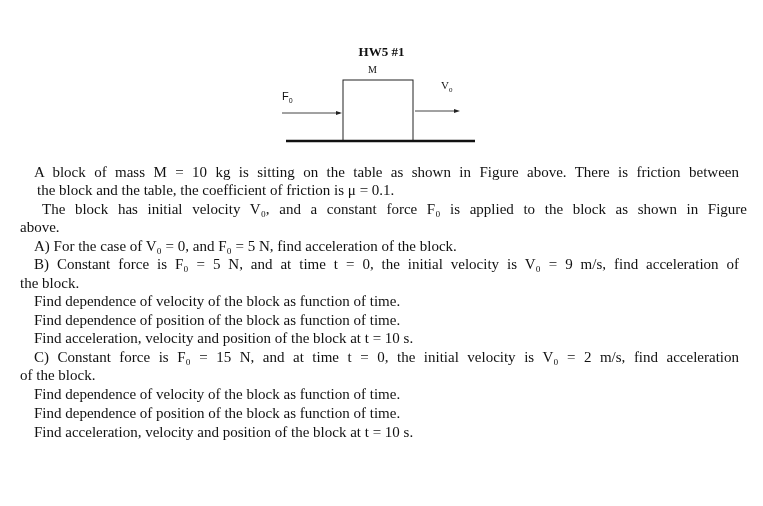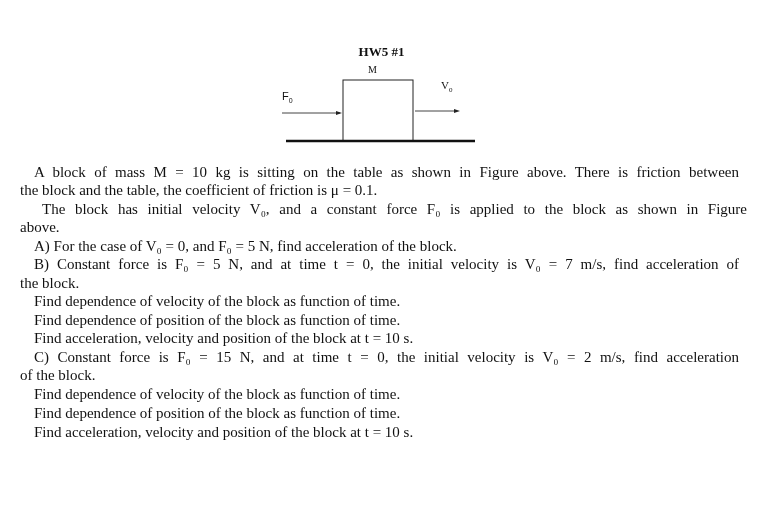--- a/index.html
+++ b/index.html
@@ -33,25 +33,25 @@
   <span style="position:absolute;left:12px;top:30px;font-family:Liberation Sans, sans-serif;font-size:11px;">
     <span>F</span><sub style="font-size:7px;">0</sub>
   </span>
   <span style="position:absolute;left:171px;top:19px;font-family:'Liberation Serif',serif;font-size:11px;">
     <span>V</span><sub style="font-size:7px;">0</sub>
   </span>
 </div>
 
 <div>
   <div class="line ind full" style="top:163px;width:705px;">A block of mass M = 10 kg is sitting on the table as shown in Figure above. There is friction between</div>
-  <div class="line noind" style="top:181px;">the block and the table, the coefficient of friction is μ = 0.1.</div>
+  <div class="line noind" style="top:181px;margin-left:17px;">the block and the table, the coefficient of friction is μ = 0.1.</div>
   <div class="line ind full" style="top:200px;width:705px;margin-left:8px;">The block has initial velocity V₀, and a constant force F₀ is applied to the block as shown in Figure</div>
   <div class="line noind" style="top:218px;">above.</div>
   <div class="line ind" style="top:237px;text-align:right;">A) For the case of V₀ = 0, and F₀ = 5 N, find acceleration of the block.</div>
-  <div class="line ind full" style="top:255px;width:705px;">B) Constant force is F₀ = 5 N, and at time t = 0, the initial velocity is V₀ = 7 m/s, find acceleration of</div>
+  <div class="line ind full" style="top:255px;width:705px;">B) Constant force is F₀ = 5 N, and at time t = 0, the initial velocity is V₀ = 9 m/s, find acceleration of</div>
   <div class="line noind" style="top:274px;">the block.</div>
   <div class="line ind" style="top:292px;">Find dependence of velocity of the block as function of time.</div>
   <div class="line ind" style="top:311px;">Find dependence of position of the block as function of time.</div>
   <div class="line ind" style="top:329px;">Find acceleration, velocity and position of the block at t = 10 s.</div>
   <div class="line ind full" style="top:348px;width:705px;">C) Constant force is F₀ = 15 N, and at time t = 0, the initial velocity is V₀ = 2 m/s, find acceleration</div>
   <div class="line noind" style="top:366px;">of the block.</div>
   <div class="line ind" style="top:385px;">Find dependence of velocity of the block as function of time.</div>
   <div class="line ind" style="top:404px;">Find dependence of position of the block as function of time.</div>
   <div class="line ind" style="top:423px;">Find acceleration, velocity and position of the block at t = 10 s.</div>
 </div>

